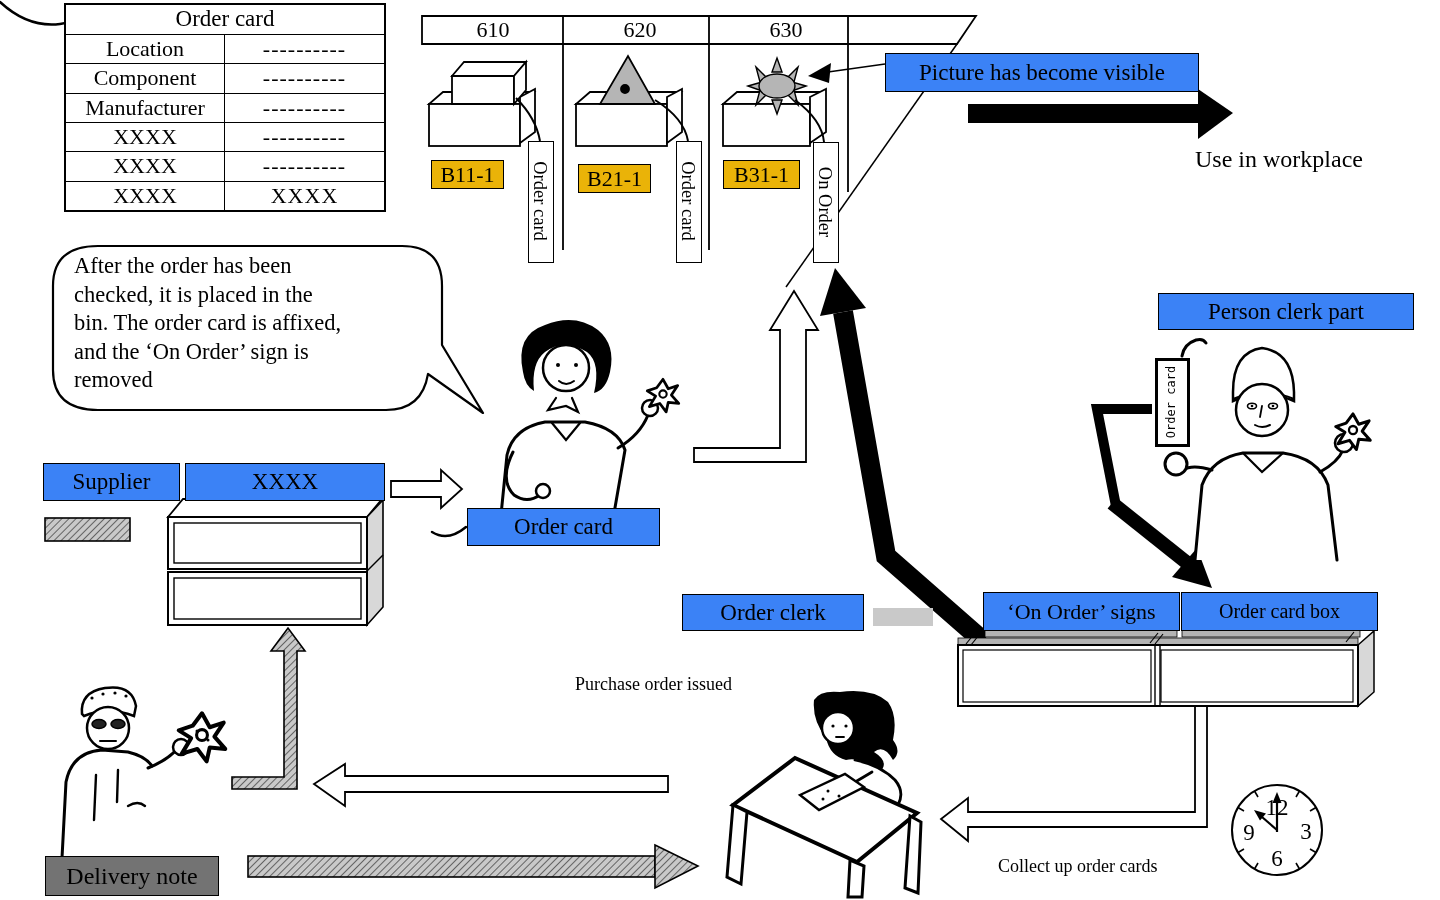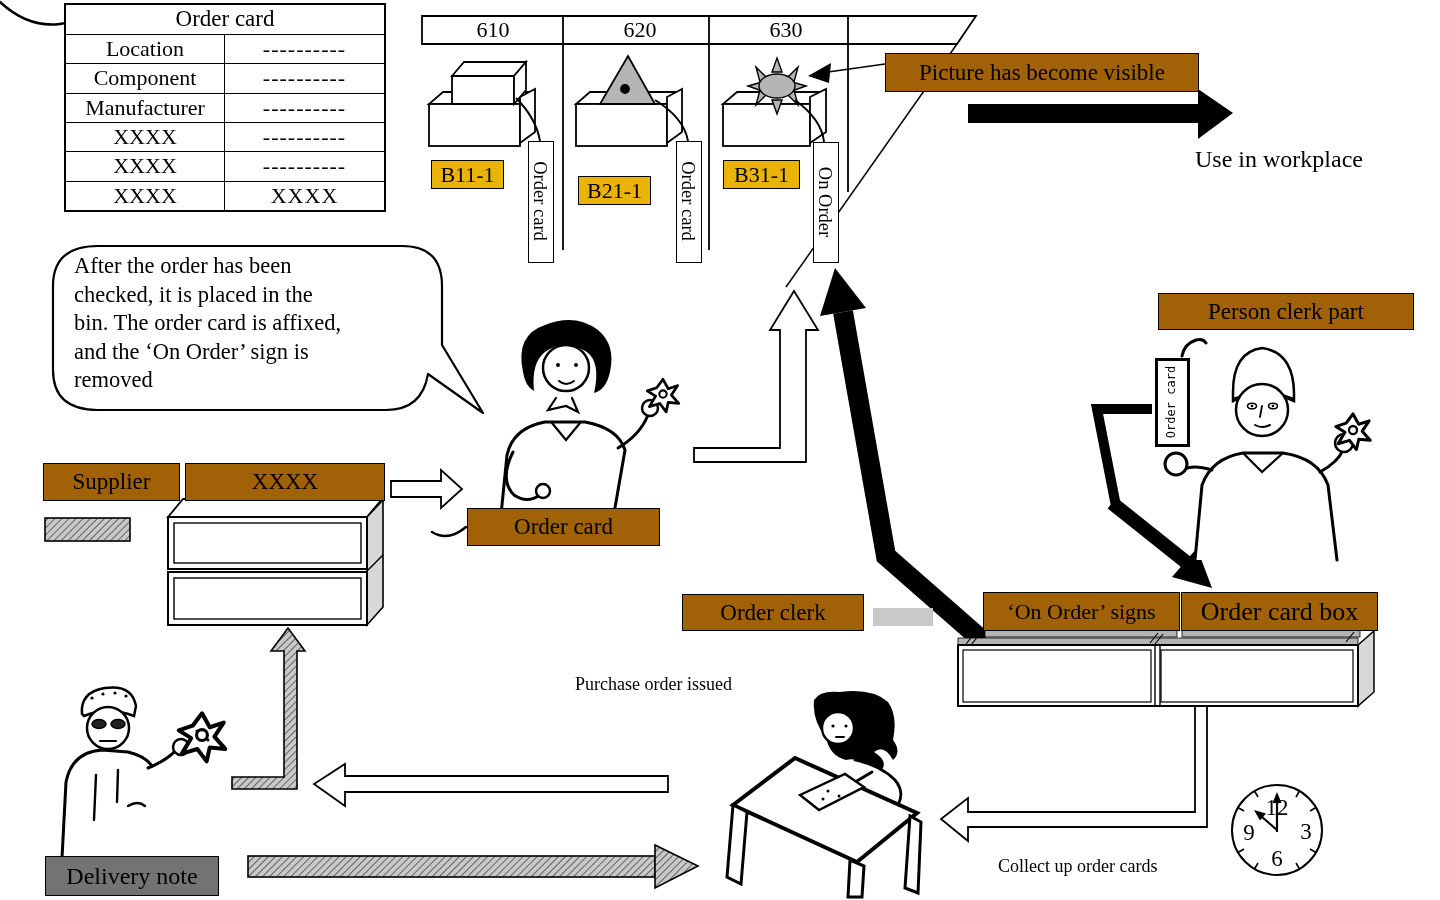--- a/index.html
+++ b/index.html
@@ -1,19 +1,19 @@
 <!DOCTYPE html>
 <html><head>
 <meta charset="utf-8">
 <style>
   html,body{margin:0;padding:0;background:#fff;}
   #stage{position:relative;width:1440px;height:900px;background:#ffffff;overflow:hidden;
          font-family:"Liberation Serif", serif;color:#000;}
   #art{position:absolute;left:0;top:0;z-index:0;}
-  .box{position:absolute;z-index:2;border:1.8px solid #000;background:#a16207;
+  .box{position:absolute;z-index:2;border:1.8px solid #000;background:#3b82f6;
        display:flex;align-items:center;justify-content:center;font-size:23px;white-space:nowrap;}
   .plain{position:absolute;z-index:2;font-size:18px;white-space:nowrap;}
   
   .tbl{position:absolute;left:64px;top:3px;width:318px;height:205px;border:2px solid #000;
        background:#fff;display:flex;flex-direction:column;z-index:2;}
   .tbl .title{flex:1.02 1 0;border-bottom:1.5px solid #000;display:flex;align-items:center;
        justify-content:center;font-size:23px;}
   .tbl .row{flex:1 1 0;display:flex;border-bottom:1.5px solid #000;}
   .tbl .row:last-child{border-bottom:none;}
   .tbl .lc{width:158px;border-right:1.5px solid #000;display:flex;align-items:center;
@@ -301,21 +301,21 @@
     <div class="vc">XXXX</div>
   </div>
 </div>
 
 <div class="colnum" style="left:455px;">610</div>
 <div class="colnum" style="left:602px;">620</div>
 <div class="colnum" style="left:748px;">630</div>
 <div class="colnum" style="left:872px;margin-top:48px;">640</div>
 
 <div class="blabel" style="left:431px;top:160px;width:71px;height:27px;">B11-1</div>
-<div class="blabel" style="left:578px;top:176px;width:71px;height:27px;">B21-1</div>
+<div class="blabel" style="left:578px;top:164px;width:71px;height:27px;">B21-1</div>
 <div class="blabel" style="left:723px;top:160px;width:75px;height:27px;">B31-1</div>
 
 <div class="vtag" style="left:528px;top:141px;width:26px;height:122px;">
       <span>Order card</span>
     </div>
 <div class="vtag" style="left:676px;top:141px;width:26px;height:122px;">
       <span>Order card</span>
     </div>
 <div class="vtag" style="left:813px;top:142px;width:26px;height:121px;">
       <span>On Order</span>
@@ -335,21 +335,21 @@
 <div class="box" style="left:43px;top:463px;width:135px;height:36px;">Supplier</div>
 <div class="box" style="left:185px;top:463px;width:198px;height:36px;">XXXX</div>
 
 <div class="box" style="left:467px;top:508px;width:191px;height:36px;">Order card</div>
 
 <div class="box" style="left:682px;top:594px;width:180px;height:35px;">Order clerk</div>
 
 <div class="box" style="left:1158px;top:293px;width:254px;height:35px;">Person clerk part</div>
 
 <div class="box" style="left:983px;top:592px;width:195px;height:37px;font-size:22px;">‘On Order’ signs</div>
-<div class="box" style="left:1181px;top:592px;width:195px;height:37px;font-size:26px;">Order card box</div>
+<div class="box" style="left:1181px;top:592px;width:195px;height:37px;font-size:20px;">Order card box</div>
 
 <div class="plain" style="left:575px;top:674px;">Purchase order issued</div>
 <div class="plain" style="left:998px;top:856px;">Collect up order cards</div>
 
 <div class="box graylab" style="left:45px;top:856px;width:172px;height:38px;font-size:24px;border-width:1.5px;">Delivery note</div>
 
 <div class="heldtag">
   <span>Order card</span>
 </div>
 

